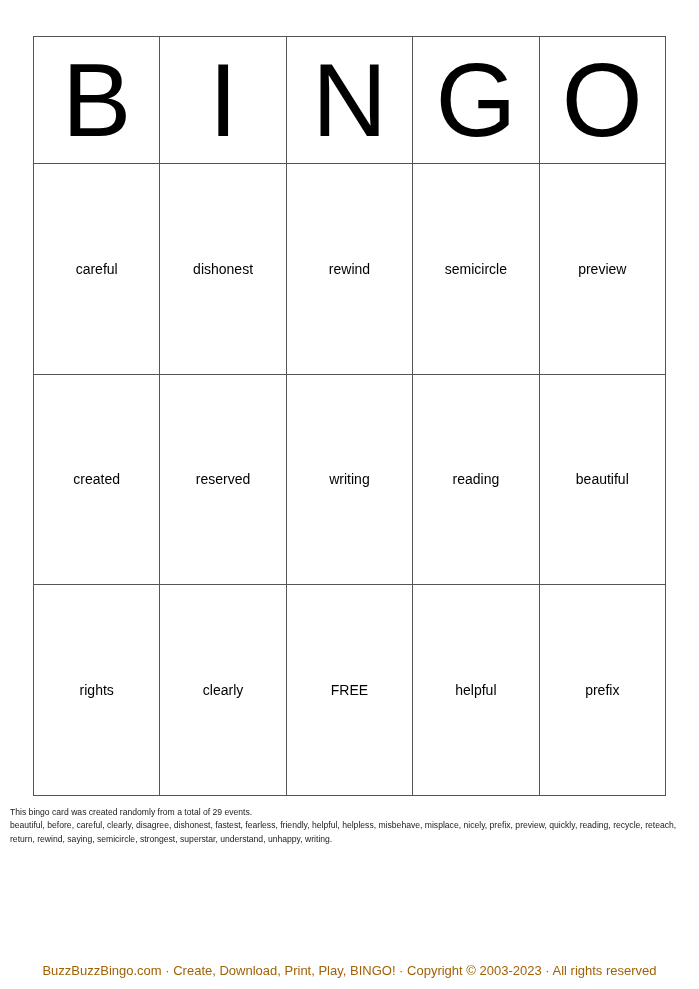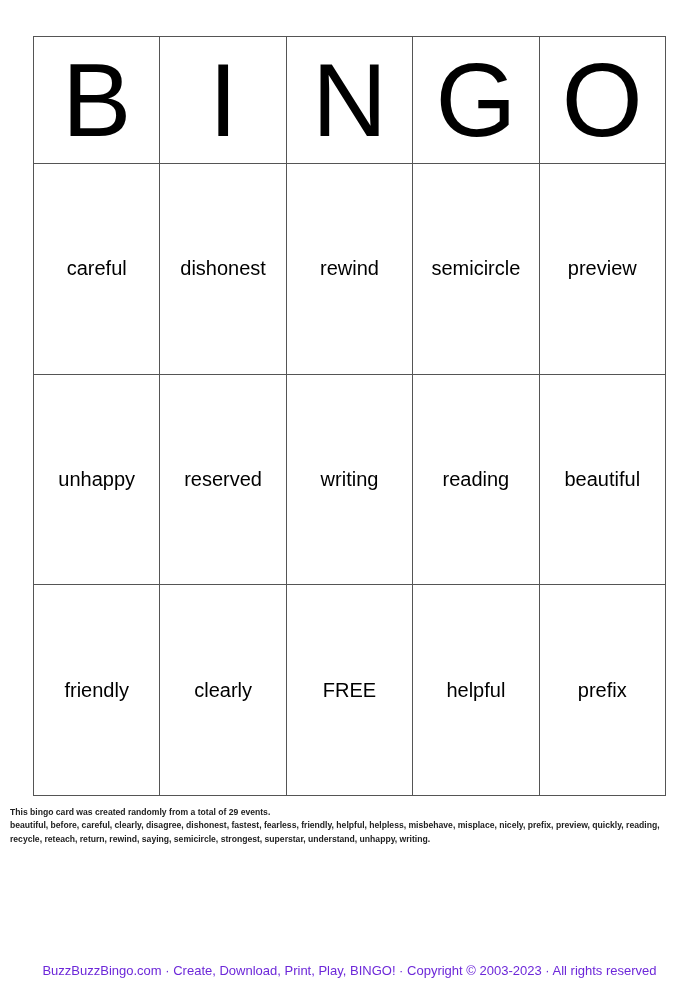--- a/index.html
+++ b/index.html
@@ -37,40 +37,39 @@
       text-align: center;
       vertical-align: middle;
       font-weight: normal;
       font-size: 104px;
       line-height: 1;
       padding: 0;
       height: 126px;
       width: 20%;
     }
     .cell-text {
-      font-size: 20px;
+      font-size: 14px;
     }
     .info {
       position: absolute;
       left: 10px;
       top: 806px;
       width: 680px;
       font-size: 8.6px;
       line-height: 13.3px;
       color: #222;
-      font-weight: bold;
     }
     .footer {
       position: absolute;
       left: 0;
       width: 699px;
       top: 963px;
       text-align: center;
       font-size: 13px;
-      color: #6d28d9;
+      color: #a16207;
     }
   </style>
 </head>
 <body>
 
 <table class="card">
   <thead>
     <tr>
       <th>B</th>
       <th>I</th>
@@ -81,28 +80,28 @@
   </thead>
   <tbody>
     <tr>
       <td><span class="cell-text">careful</span></td>
       <td><span class="cell-text">dishonest</span></td>
       <td><span class="cell-text">rewind</span></td>
       <td><span class="cell-text">semicircle</span></td>
       <td><span class="cell-text">preview</span></td>
     </tr>
     <tr>
-      <td><span class="cell-text">unhappy</span></td>
+      <td><span class="cell-text">created</span></td>
       <td><span class="cell-text">reserved</span></td>
       <td><span class="cell-text">writing</span></td>
       <td><span class="cell-text">reading</span></td>
       <td><span class="cell-text">beautiful</span></td>
     </tr>
     <tr>
-      <td><span class="cell-text">friendly</span></td>
+      <td><span class="cell-text">rights</span></td>
       <td><span class="cell-text">clearly</span></td>
       <td><span class="cell-text">FREE</span></td>
       <td><span class="cell-text">helpful</span></td>
       <td><span class="cell-text">prefix</span></td>
     </tr>
   </tbody>
 </table>
 
 <div class="info">
   <div>This bingo card was created randomly from a total of 29 events.</div>

